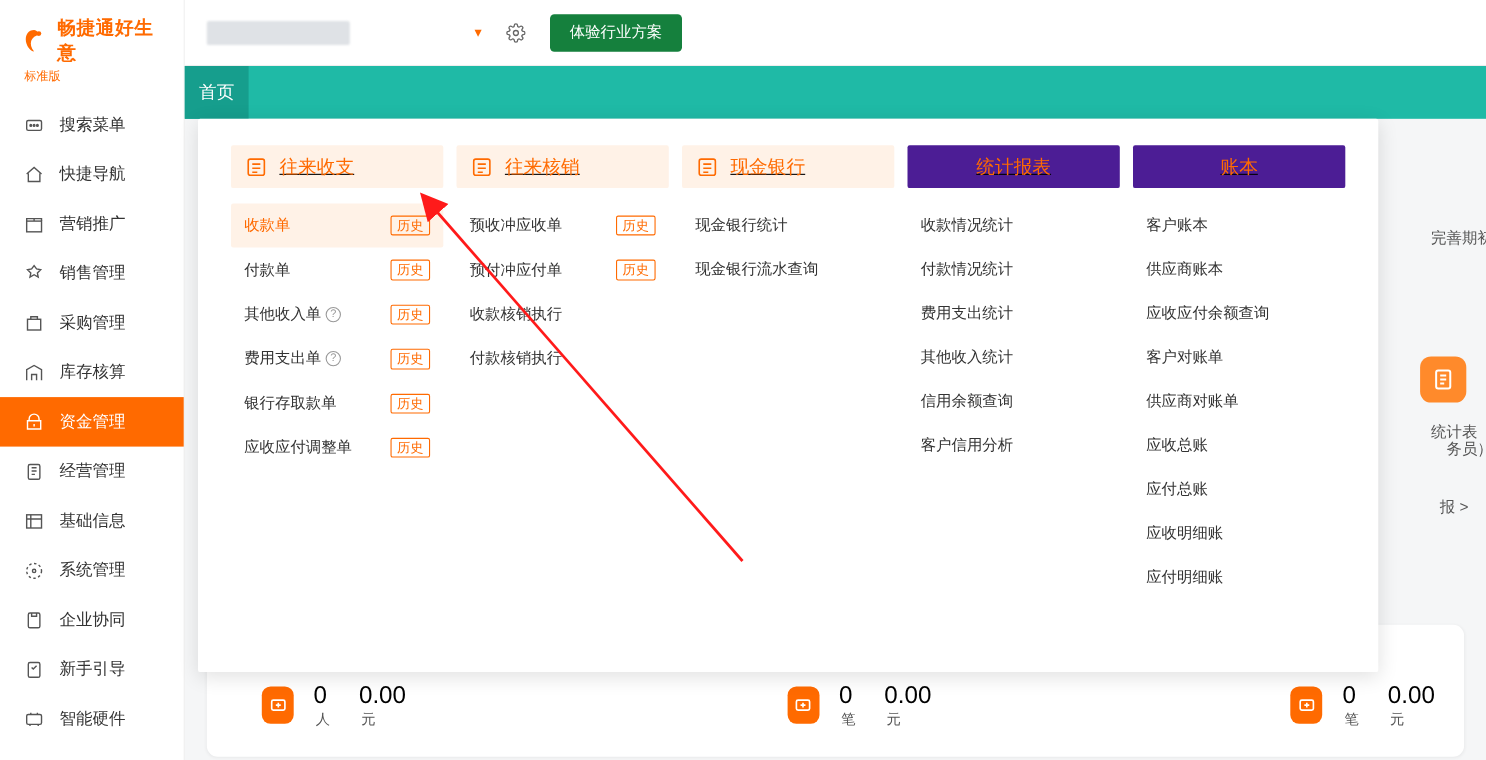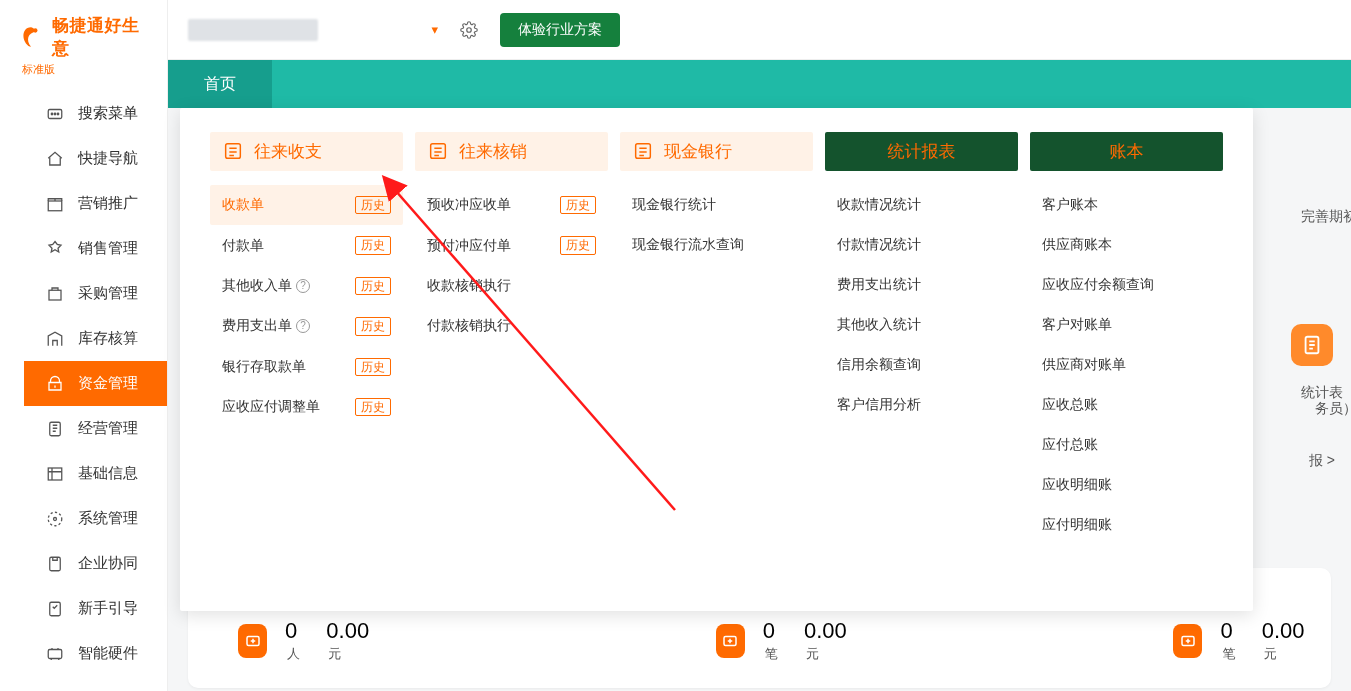--- a/index.html
+++ b/index.html
@@ -10,40 +10,40 @@
 
   
   .sidebar { width: 168px; background: #fff; border-right: 1px solid #eee; display: flex; flex-direction: column; }
   .logo-block { padding: 14px 18px 10px; }
   .logo-row { display: flex; align-items: center; gap: 8px; }
   .logo-mark { width: 26px; height: 26px; display: flex; align-items: center; justify-content: center; }
   .brand-name { color: #ff6a00; font-weight: 700; font-size: 17px; letter-spacing: .5px; }
   .brand-sub { color: #ff6a00; font-size: 11px; margin-top: 2px; margin-left: 4px; }
 
   .nav { flex: 1; padding-top: 4px; }
-  .nav-item { display: flex; align-items: center; gap: 14px; padding: 13px 22px; font-size: 15px; color: #333; cursor: pointer; margin-left: 24px; }
+  .nav-item { display: flex; align-items: center; gap: 14px; padding: 13px 22px; font-size: 15px; color: #333; cursor: pointer; }
   .nav-item.active { background: #ff6a00; color: #fff; }
   .nav-ico { width: 18px; height: 18px; flex: 0 0 18px; display: flex; align-items: center; justify-content: center; }
   .nav-ico svg { stroke: #555; }
   .nav-item.active .nav-ico svg { stroke: #fff; }
 
   
   .main { flex: 1; display: flex; flex-direction: column; min-width: 0; position: relative; }
 
   
   .topbar { height: 60px; background: #fff; display: flex; align-items: center; padding: 0 20px; gap: 14px; border-bottom: 1px solid #eee; }
   .org-select { display: flex; align-items: center; gap: 8px; min-width: 250px; color: #333; font-size: 15px; cursor: pointer; }
   .org-name-mask { width: 130px; height: 22px; background: #dfe2e6; border-radius: 2px; filter: blur(1px); }
   .chev { color: #ff6a00; font-size: 13px; }
   .gear-btn { width: 34px; height: 34px; display: flex; align-items: center; justify-content: center; cursor: pointer; border-radius: 4px; }
   .cta-btn { background: #15803d; color: #fff; border: none; padding: 8px 18px; font-size: 14px; border-radius: 4px; cursor: pointer; }
 
   
   .tabstrip { height: 48px; background: #1fbaa6; display: flex; align-items: stretch; }
-  .tab { display: flex; align-items: center; padding: 0 36px; color: #fff; font-size: 16px; cursor: pointer; }
+  .tab { display: flex; align-items: center; padding: 0 13px; color: #fff; font-size: 16px; cursor: pointer; }
   .tab.active { background: #169e8d; }
 
   
   .content-behind { position: absolute; top: 108px; left: 0; right: 0; bottom: 0; padding: 20px 0 0 0; }
   .snippet { position: absolute; color: #555; font-size: 14px; }
   .snip-r1 { right: -6px; top: 100px; }
   .snip-r3 { right: -6px; top: 276px; }
   .snip-r4 { right: -6px; top: 292px; }
   .snip-r5 { right: 16px; top: 344px; }
 
@@ -55,22 +55,22 @@
   .stat-num { font-size: 22px; color: #000; font-weight: 400; }
   .stat-num-sub { font-size: 13px; color: #555; margin-left:2px;}
   .stat-amt { font-size: 22px; color:#000;}
 
   .card-bg { position:absolute; left:20px; right:20px; top:460px; height:120px; background:#fff; border-radius:10px; box-shadow:0 1px 3px rgba(0,0,0,.05); }
 
   
   .mega { position: absolute; left: 180px; top: 108px; right: 98px; bottom: 80px; background: #fff; box-shadow: 0 4px 18px rgba(0,0,0,.12); border-radius: 2px; padding: 24px 24px; display: flex; gap: 0; z-index: 10; }
   .col { flex: 1; min-width: 0; padding: 0 6px; }
 
-  .col-head { display: flex; align-items: flex-start; gap: 10px; background: #fff2e7; padding: 8px 12px; margin-bottom: 14px; border-radius: 2px; }
-  .col-head.plain { background: #14532d; justify-content: center; }
+  .col-head { display: flex; align-items: center; gap: 10px; background: #fff2e7; padding: 8px 12px; margin-bottom: 14px; border-radius: 2px; text-decoration: underline; }
+  .col-head.plain { background: #4c1d95; justify-content: center; }
   .col-head .h-ico { width: 22px; height: 22px; flex:0 0 22px; display:flex;align-items:center;justify-content:center; }
   .col-head .h-title { color: #ff6a00; font-size: 17px; font-weight: 500; }
 
   .entry { display: flex; align-items: center; justify-content: space-between; padding: 11px 12px; font-size: 14px; color: #333; cursor: pointer; border-radius:2px; }
   .entry.active { background: #fff2e7; color: #ff6a00; }
   .entry-label { display: flex; align-items: center; gap: 4px; }
   .q-ico { display:inline-flex; width:14px; height:14px; border:1px solid #999; border-radius:50%; align-items:center; justify-content:center; font-size:10px; color:#999; line-height:1; }
   .hist { border:1px solid #ff6a00; color:#ff6a00; font-size:12px; padding:1px 5px; border-radius:2px; line-height:1.2; }
 
   

